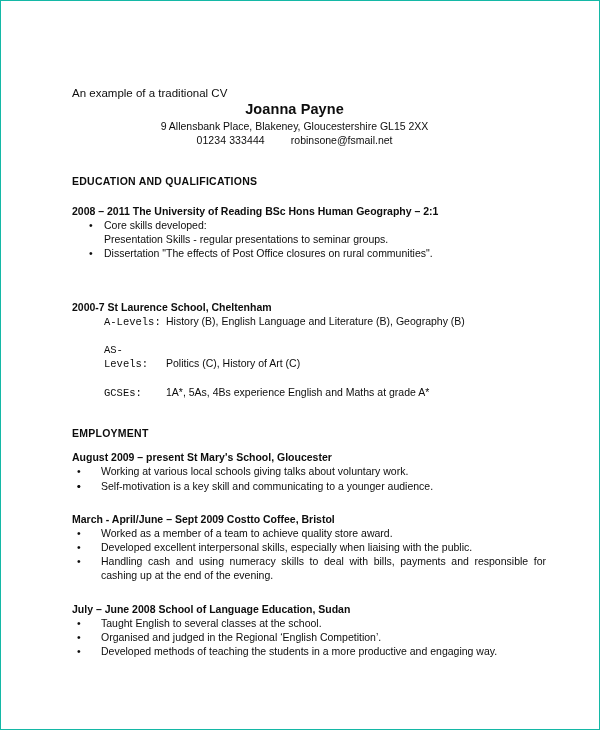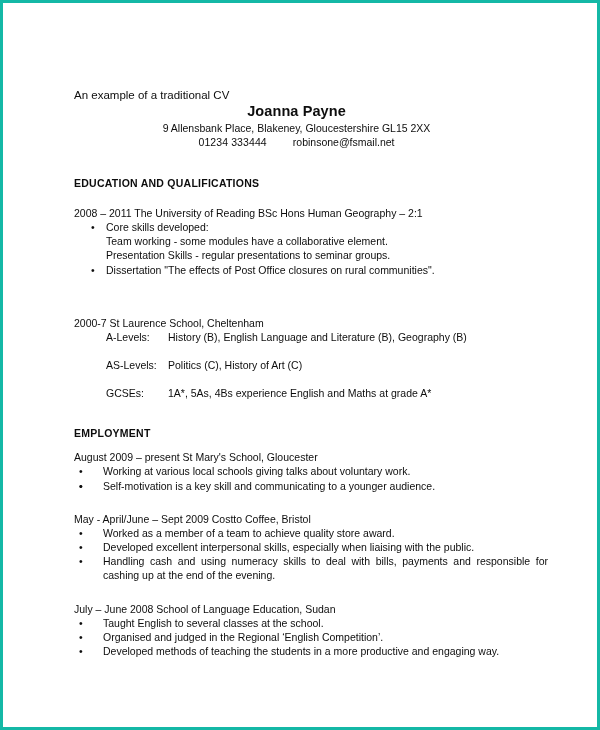--- a/index.html
+++ b/index.html
@@ -10,21 +10,21 @@
   }
   body {
     font-family: "Liberation Sans", sans-serif;
     color: #0d0d0d;
   }
   .page {
     position: relative;
     width: 600px;
     height: 730px;
     background: #ffffff;
-    border: 3px solid #14b8a6;
+    border: 1px solid #14b8a6;
     box-sizing: border-box;
     overflow: hidden;
   }
   .content {
     position: absolute;
     left: 71px;
     top: 0;
     width: 474px;
   }
 
@@ -60,21 +60,21 @@
     font-size: 10.5px;
     font-weight: bold;
     letter-spacing: 0.25px;
     line-height: 14px;
   }
   .section-heading.education { margin-top: 27px; }
   .section-heading.employment { margin-top: 26px; }
 
   .entry-heading {
     font-size: 10.5px;
-    font-weight: normal;
+    font-weight: bold;
     line-height: 14px;
   }
   .entry-heading.edu-first { margin-top: 16px; }
   .entry-heading.edu-second { margin-top: 39px; }
   .entry-heading.job { margin-top: 0; }
 
   .job-block { margin-top: 19px; }
   .job-block.first { margin-top: 10px; }
 
   ul.bullets {
@@ -119,20 +119,21 @@
 
   .grade-row {
     font-size: 10.5px;
     line-height: 14.2px;
     padding-left: 32px;
   }
   .grade-row.spaced { margin-top: 14px; }
   .grade-row .label {
     display: inline-block;
     width: 62px;
+    font-family: Liberation Mono, monospace;
   }
   .grade-row .label.wide { width: 62px; }
 </style>
 </head>
 <body>
 
 <div class="page">
   <div class="content">
 
     <div class="doc-caption">An example of a traditional CV</div>
@@ -148,21 +149,20 @@
     <div class="section-heading education">EDUCATION AND QUALIFICATIONS</div>
 
     <div>
       <div class="entry-heading edu-first">2008 – 2011 The University of Reading    BSc Hons Human Geography – 2:1</div>
       <ul class="bullets edu-bullets">
         <li>
           <span class="dot">•</span>
           <span>Core skills developed:</span>
         </li>
       </ul>
-      <div class="sub-line">Team working - some modules have a collaborative element.</div>
       <div class="sub-line">Presentation Skills - regular presentations to seminar groups.</div>
       <ul class="bullets edu-bullets">
         <li>
           <span class="dot">•</span>
           <span>Dissertation "The effects of Post Office closures on rural communities".</span>
         </li>
       </ul>
     </div>
 
     <div>
@@ -191,21 +191,21 @@
           <span class="dot">•</span>
         </li>
         <li>
           <span class="dot">•</span>
           <span>Self-motivation is a key skill and communicating to a younger audience.</span>
         </li>
       </ul>
     </div>
 
     <div class="job-block">
-      <div class="entry-heading job">May - April/June – Sept 2009 Costto Coffee, Bristol</div>
+      <div class="entry-heading job">March - April/June – Sept 2009 Costto Coffee, Bristol</div>
       <ul class="bullets job-bullets">
         <li>
           <span class="dot">•</span>
           <span>Worked as a member of a team to achieve quality store award.</span>
         </li>
         <li>
           <span class="dot">•</span>
           <span>Developed excellent interpersonal skills, especially when liaising with the public.</span>
         </li>
         <li class="justify">

